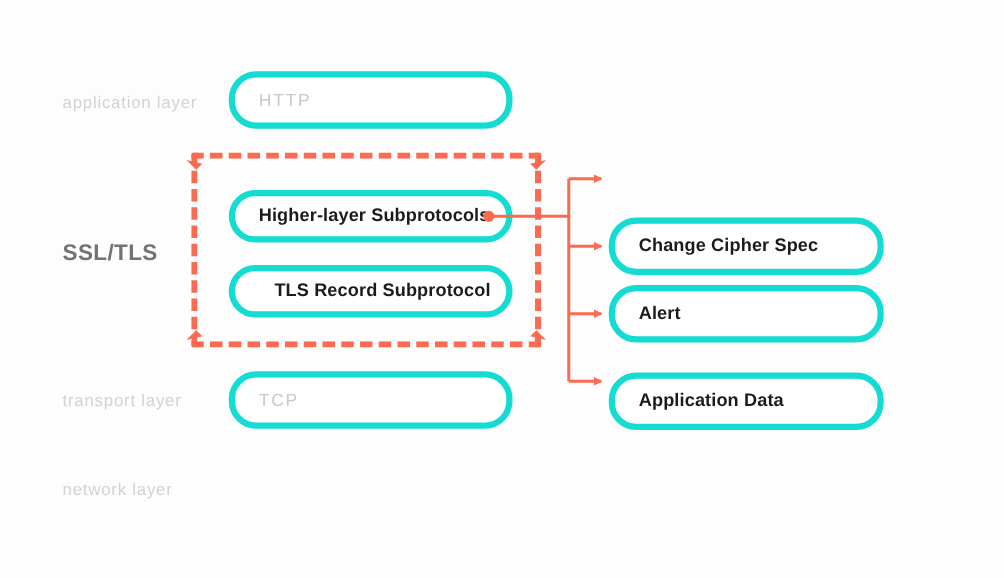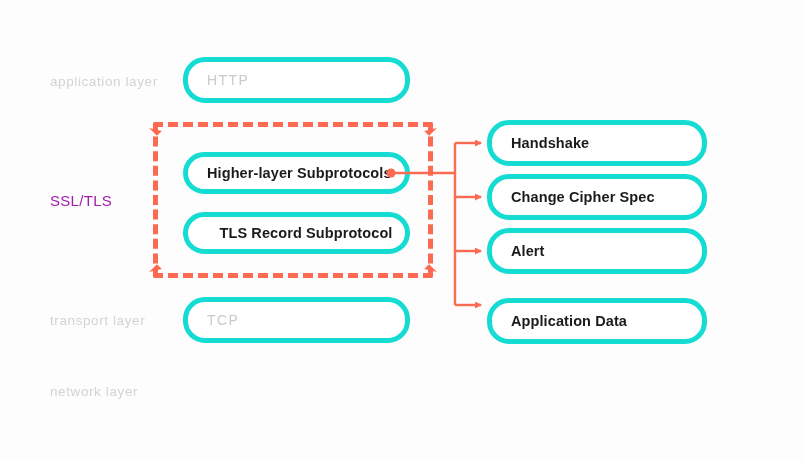--- a/index.html
+++ b/index.html
@@ -45,24 +45,24 @@
 
   
   .layer-caption{
     position:absolute;
     font-size:13.5px;
     color:#d3d3d3;
     letter-spacing:.6px;
     white-space:nowrap;
   }
   .layer-caption.emph{
-    color:#a21caf;
-    font-weight:400;
+    color:#737373;
+    font-weight:700;
     letter-spacing:.3px;
-    font-size:15px;
+    font-size:18px;
   }
 
   
   #ssl-group{
     position:absolute;
     box-sizing:border-box;
     border:5px dashed #fb6a51;
     border-radius:2px;
     background:transparent;
   }
@@ -133,23 +133,20 @@
   </div>
 
   <div class="box strong" style="left:183px;top:152px;width:227px;height:42px;">
     <span class="box-label">Higher-layer Subprotocols</span>
   </div>
 
   <div class="box strong" style="left:183px;top:212px;width:227px;height:42px;justify-content:center;">
     <span class="box-label">TLS Record Subprotocol</span>
   </div>
 
-  <div class="box strong" style="left:487px;top:120px;width:220px;height:46px;">
-    <span class="box-label">Handshake</span>
-  </div>
 
   <div class="box strong" style="left:487px;top:174px;width:220px;height:46px;">
     <span class="box-label">Change Cipher Spec</span>
   </div>
 
   <div class="box strong" style="left:487px;top:228px;width:220px;height:46px;">
     <span class="box-label">Alert</span>
   </div>
 
   <div class="box strong" style="left:487px;top:298px;width:220px;height:46px;">

